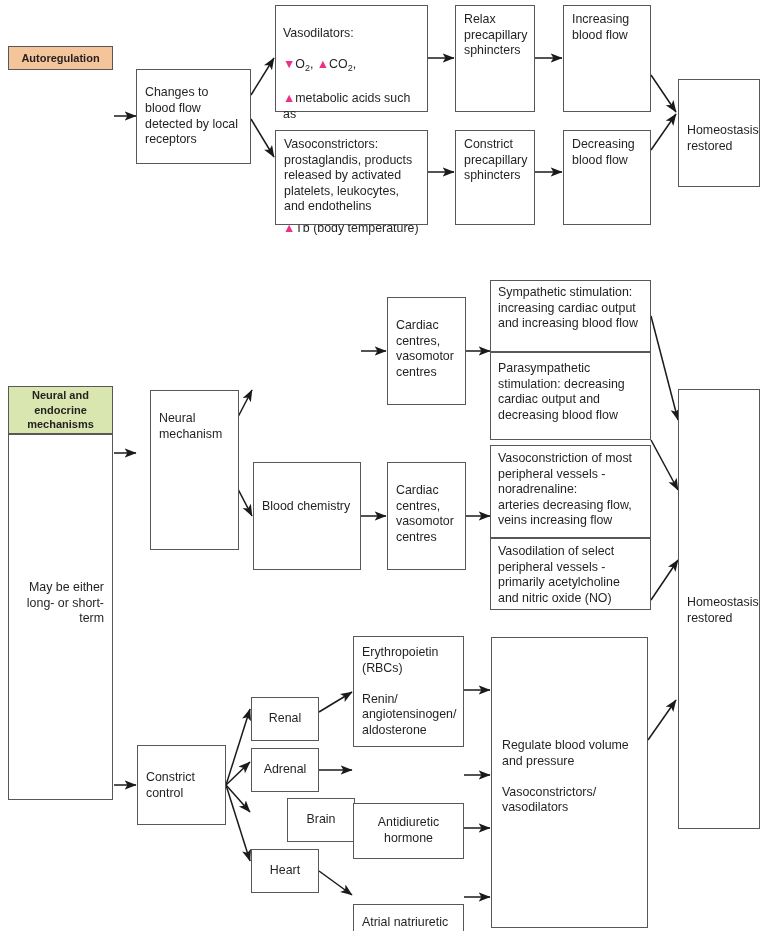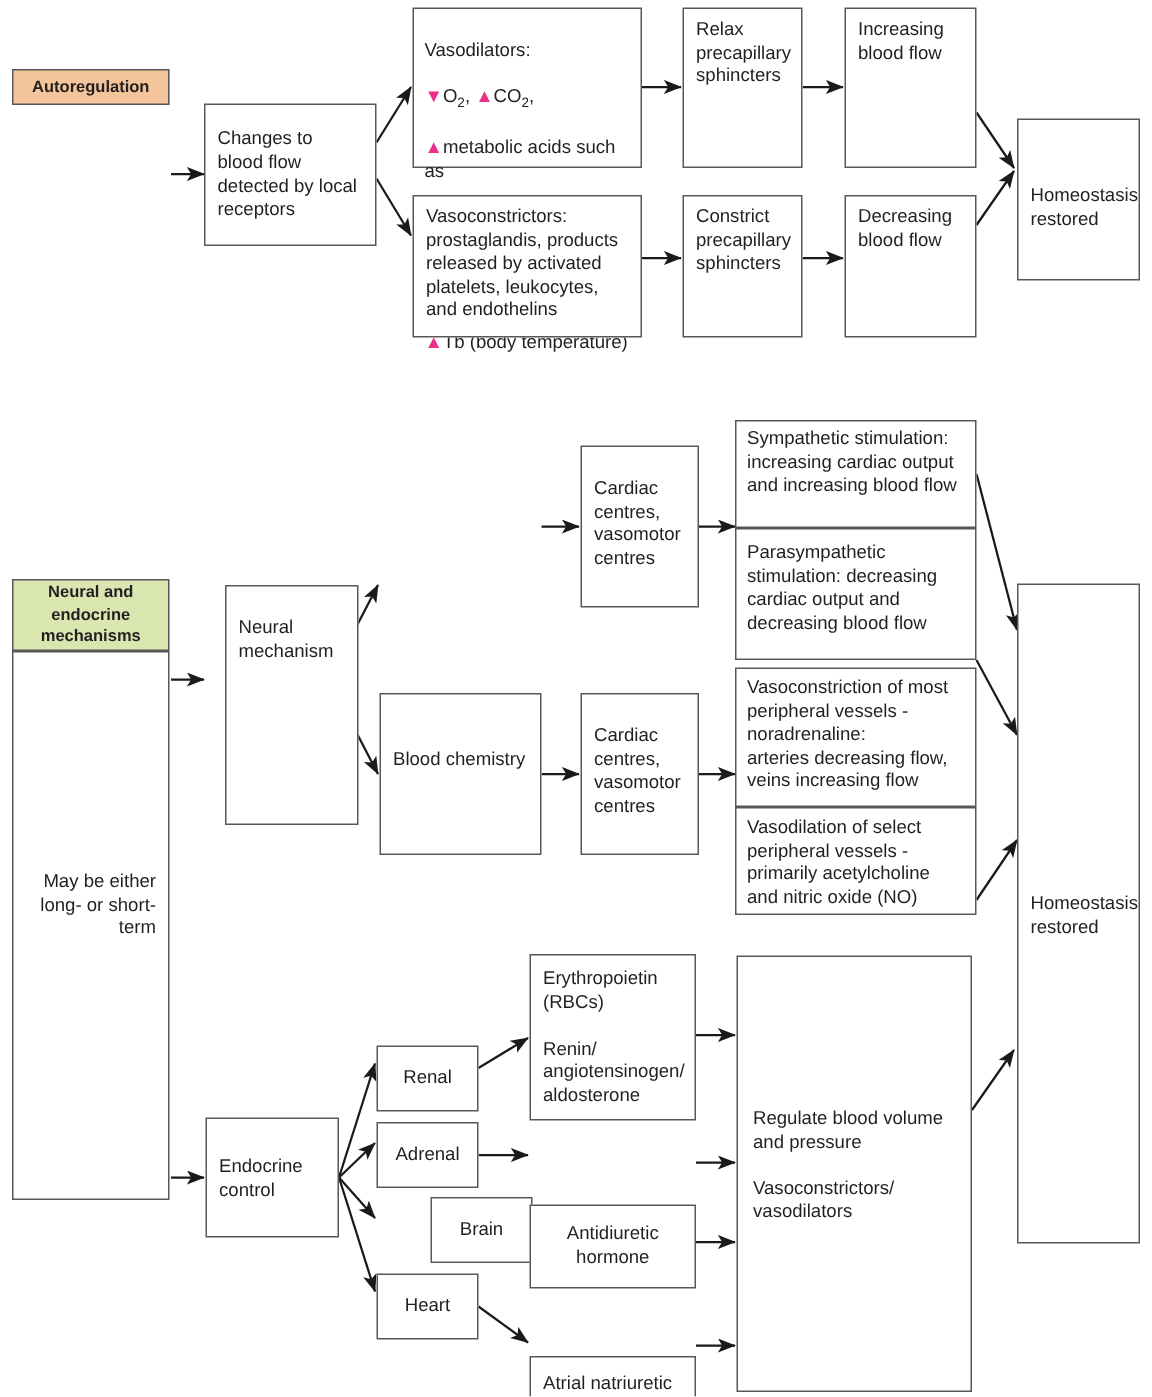--- a/index.html
+++ b/index.html
@@ -174,21 +174,21 @@
 
   <div class="box topleft" style="left:490px;top:280px;width:161px;height:72px;padding:4px 7px;">Sympathetic stimulation: increasing cardiac output and increasing blood flow</div>
 
   <div class="box topleft" style="left:490px;top:352px;width:161px;height:88px;padding:8px 7px;">Parasympathetic stimulation: decreasing cardiac output and decreasing blood flow</div>
 
   <div class="box topleft" style="left:490px;top:445px;width:161px;height:93px;padding:5px 7px;">Vasoconstriction of most peripheral vessels - noradrenaline:
 arteries decreasing flow, veins increasing flow</div>
 
   <div class="box topleft" style="left:490px;top:538px;width:161px;height:72px;padding:5px 7px;">Vasodilation of select peripheral vessels - primarily acetylcholine and nitric oxide (NO)</div>
 
-  <div class="box topleft" style="left:137px;top:745px;width:89px;height:80px;padding-top:24px;">Endocrine control</div>
+  <div class="box topleft" style="left:137px;top:745px;width:89px;height:80px;padding-top:24px;">Constrict control</div>
 
   <div class="box center" style="left:251px;top:697px;width:68px;height:44px;">Renal</div>
   <div class="box center" style="left:251px;top:748px;width:68px;height:44px;">Adrenal</div>
   <div class="box center" style="left:251px;top:798px;width:68px;height:44px;margin-left:36px;">Brain</div>
   <div class="box center" style="left:251px;top:849px;width:68px;height:44px;">Heart</div>
 
   <div class="box topleft" style="left:353px;top:636px;width:111px;height:111px;padding:8px 8px;">Erythropoietin (RBCs)
 
 Renin/ angiotensinogen/ aldosterone</div>
   <div class="box center" style="left:353px;top:803px;width:111px;height:56px;">Antidiuretic hormone</div>

